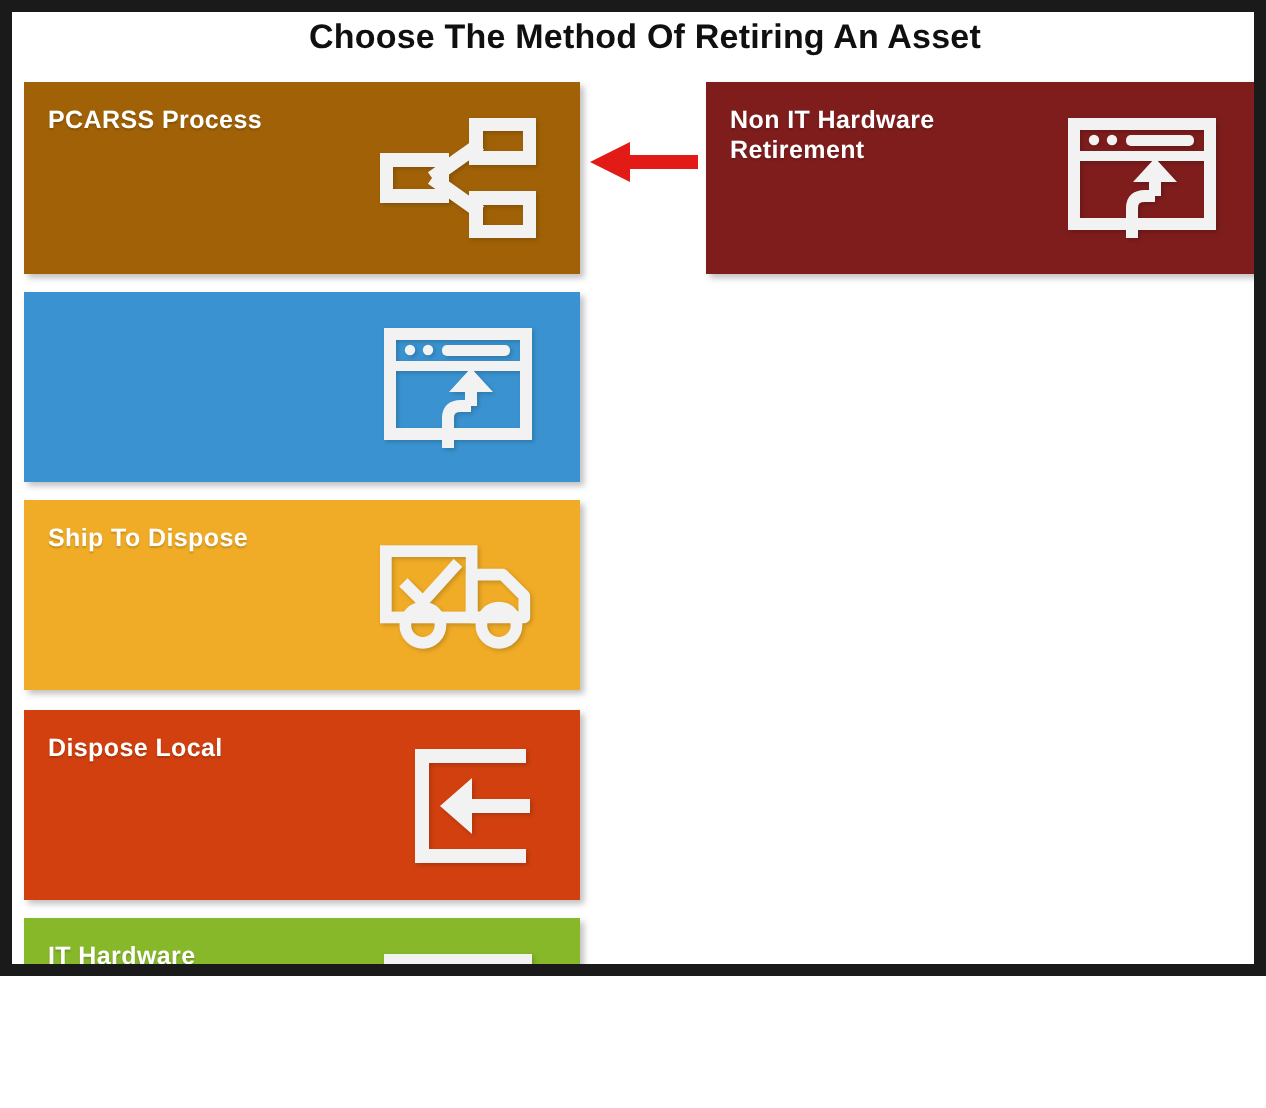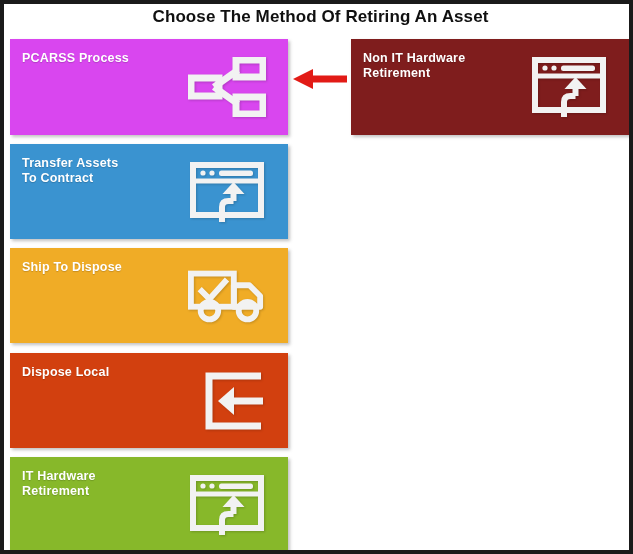--- a/index.html
+++ b/index.html
@@ -9,23 +9,23 @@
   }
   body {
     width: 633px;
     height: 554px;
     font-family: "Liberation Sans", sans-serif;
     overflow: hidden;
   }
   #page {
     position: relative;
     width: 633px;
-    height: 554px;
+    height: 488px;
     box-sizing: border-box;
-    border: 4px solid #0ea5e9;
+    border: 6px solid #0ea5e9;
     background: #ffffff;
     overflow: hidden;
   }
   #page-title {
     position: absolute;
     left: 0;
     top: 3px;
     width: 633px;
     text-align: center;
     font-size: 17px;
@@ -84,38 +84,36 @@
     height: 22px;
   }
 </style>
 </head>
 <body>
 
 <div id="page" style="background: rgb(255, 255, 255); border-color: rgb(26, 26, 26);">
 
   <div id="page-title">Choose The Method Of Retiring An Asset</div>
 
-  <div class="tile" id="tile-pcarss" style="background: #d946ef;">
+  <div class="tile" id="tile-pcarss" style="background: #a16207;">
     <div class="tile-label">PCARSS Process</div>
     <div class="tile-icon">
       <svg width="78" height="60" viewBox="0 0 78 60">
         <g stroke="#F2F2F2" stroke-width="7" fill="none" stroke-linecap="butt">
           <line x1="26" y1="30" x2="50" y2="13"></line>
           <line x1="26" y1="30" x2="50" y2="47"></line>
         </g>
         <rect x="3" y="21" width="28" height="18" fill="none" stroke="#F2F2F2" stroke-width="7"></rect>
         <rect x="48" y="3" width="27" height="17" fill="none" stroke="#F2F2F2" stroke-width="7"></rect>
         <rect x="48" y="40" width="27" height="17" fill="none" stroke="#F2F2F2" stroke-width="7"></rect>
       </svg>
     </div>
   </div>
 
   <div class="tile" id="tile-transfer" style="background: rgb(58, 147, 208);">
-    <div class="tile-label">Transfer Assets
-To Contract</div>
     <div class="tile-icon">
       <svg width="76" height="62" viewBox="0 0 76 62">
         <rect x="4" y="4" width="68" height="50" fill="none" stroke="#F2F2F2" stroke-width="6"></rect>
         <line x1="4" y1="20" x2="72" y2="20" stroke="#F2F2F2" stroke-width="5"></line>
         <circle cx="14" cy="12" r="2.6" fill="#F2F2F2"></circle>
         <circle cx="23" cy="12" r="2.6" fill="#F2F2F2"></circle>
         <rect x="30" y="9.5" width="34" height="5.5" rx="2.5" fill="#F2F2F2"></rect>
         <path d="M38 62 L38 40 L38 40" fill="none"></path>
         <path d="M33 61 L33 46 Q33 40 39.5 40 L44.5 40" fill="none" stroke="#F2F2F2" stroke-width="6" stroke-linejoin="round"></path>
         <path d="M44.5 40 L44.5 30" fill="none" stroke="#F2F2F2" stroke-width="6"></path>

